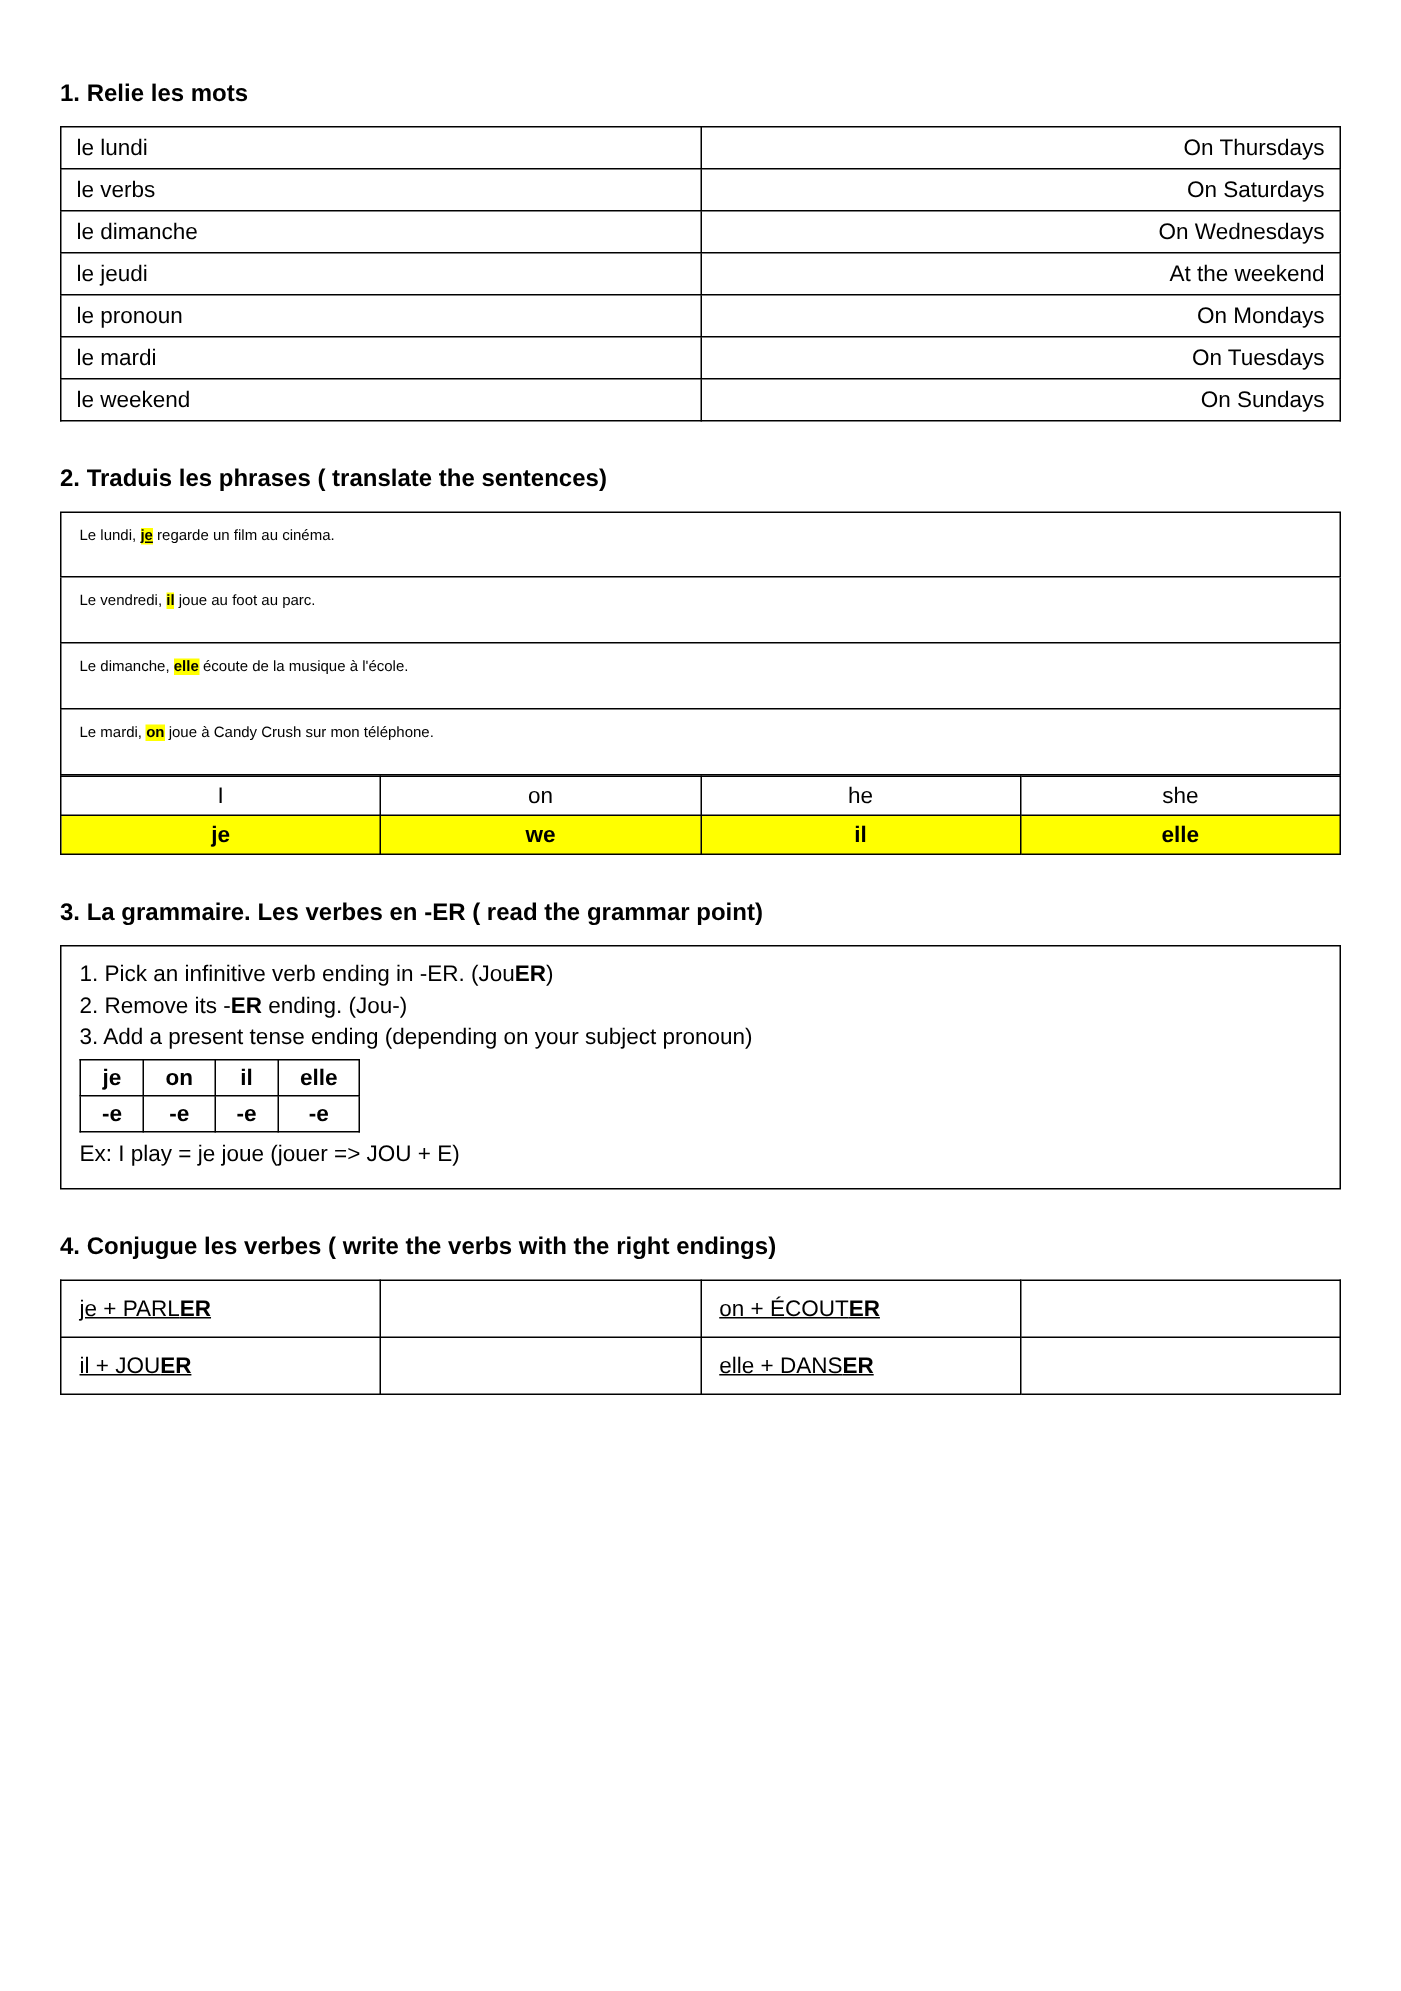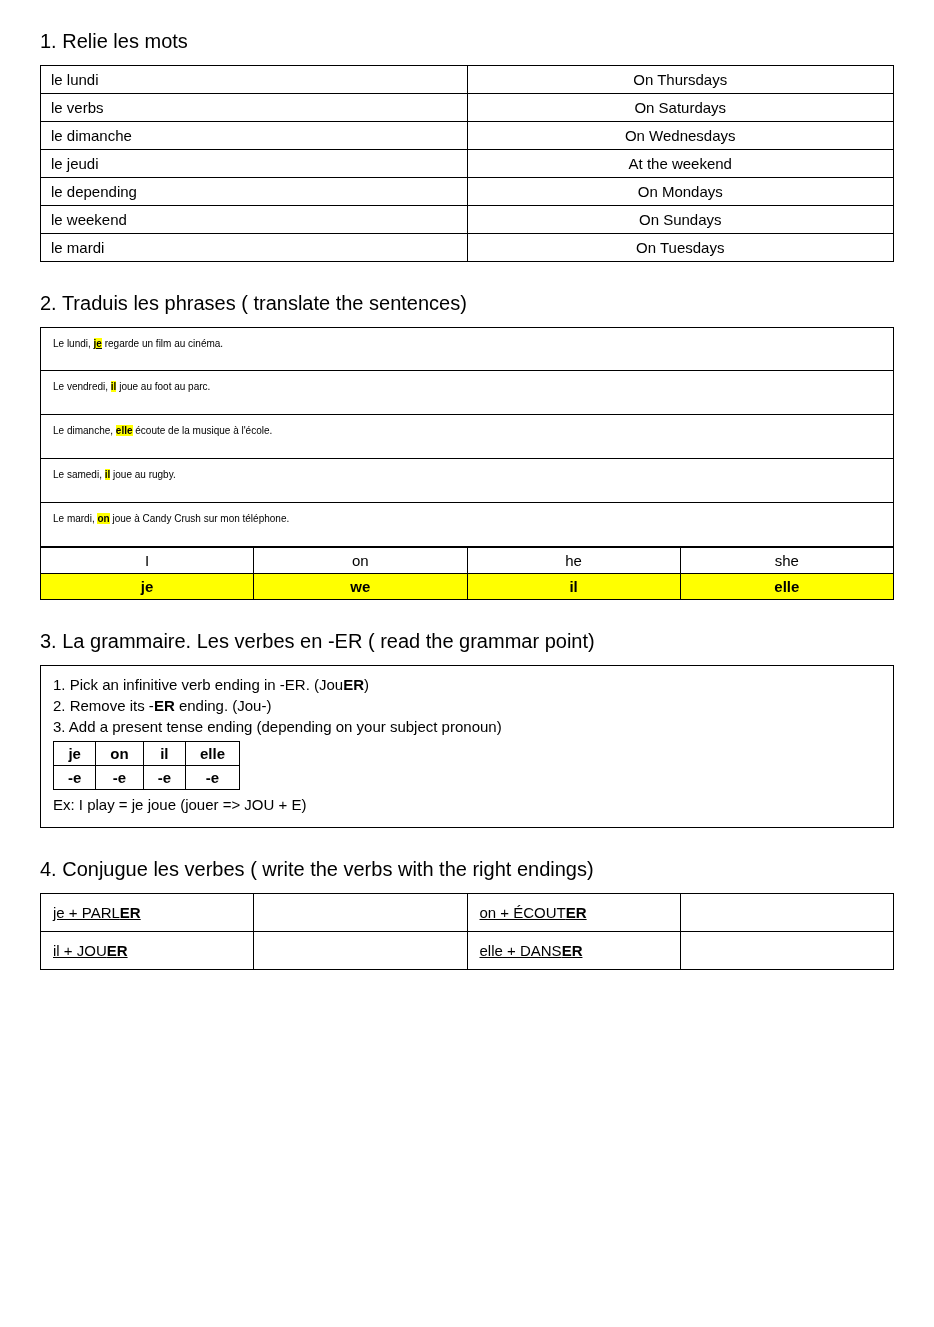--- a/index.html
+++ b/index.html
@@ -5,41 +5,42 @@
     * { box-sizing: border-box; margin: 0; padding: 0; }
     body {
       background: #fff;
       font-family: Arial, sans-serif;
       font-size: 15px;
       color: #000;
       padding: 30px 40px;
       max-width: 934px;
     }
     .section-title {
-      font-weight: normal;
-      font-size: 20px;
+      font-weight: bold;
+      font-size: 16px;
       margin-bottom: 12px;
+      margin-top: 24px;
     }
 
     
     .match-table {
       width: 100%;
       border-collapse: collapse;
       margin-bottom: 20px;
     }
     .match-table td {
       border: 1px solid #000;
       padding: 5px 10px;
       font-size: 15px;
     }
     .match-table td:first-child {
       width: 50%;
     }
     .match-table td:last-child {
-      text-align: center;
+      text-align: right;
     }
 
     
     .sentence-box {
       border: 1px solid #000;
       padding: 10px 12px;
       margin-bottom: 0;
       font-size: 10px;
       min-height: 44px;
     }
@@ -134,42 +135,41 @@
         </tr>
         <tr>
           <td>le dimanche</td>
           <td>On Wednesdays</td>
         </tr>
         <tr>
           <td>le jeudi</td>
           <td>At the weekend</td>
         </tr>
         <tr>
-          <td>le depending</td>
+          <td>le pronoun</td>
           <td>On Mondays</td>
+        </tr>
+        <tr>
+          <td>le mardi</td>
+          <td>On Tuesdays</td>
         </tr>
         <tr>
           <td>le weekend</td>
           <td>On Sundays</td>
-        </tr>
-        <tr>
-          <td>le mardi</td>
-          <td>On Tuesdays</td>
         </tr>
       </tbody>
   </table>
 </div>
 
 <div class="section-gap">
   <div class="section-title">2.   Traduis les phrases ( translate the sentences)</div>
   <div id="sentences-container">
       <div class="sentence-box"><span>Le lundi, </span><span class="highlight-yellow">je</span><span> regarde un film au cinéma.</span></div>
       <div class="sentence-box"><span>Le vendredi, </span><span class="highlight-yellow-bold">il</span><span> joue au foot au parc.</span></div>
       <div class="sentence-box"><span>Le dimanche, </span><span class="highlight-yellow-bold">elle</span><span> écoute de la musique à l'école.</span></div>
-      <div class="sentence-box"><span>Le samedi, </span><span class="highlight-yellow-bold">il</span><span> joue au rugby.</span></div>
       <div class="sentence-box"><span>Le mardi, </span><span class="highlight-yellow-bold">on</span><span> joue à Candy Crush sur mon téléphone.</span></div>
     </div>
   <table class="pronoun-grid">
     <tbody>
       <tr id="pronouns-en-row">
           <td>I</td>
           <td>on</td>
           <td>he</td>
           <td>she</td>
         </tr>

